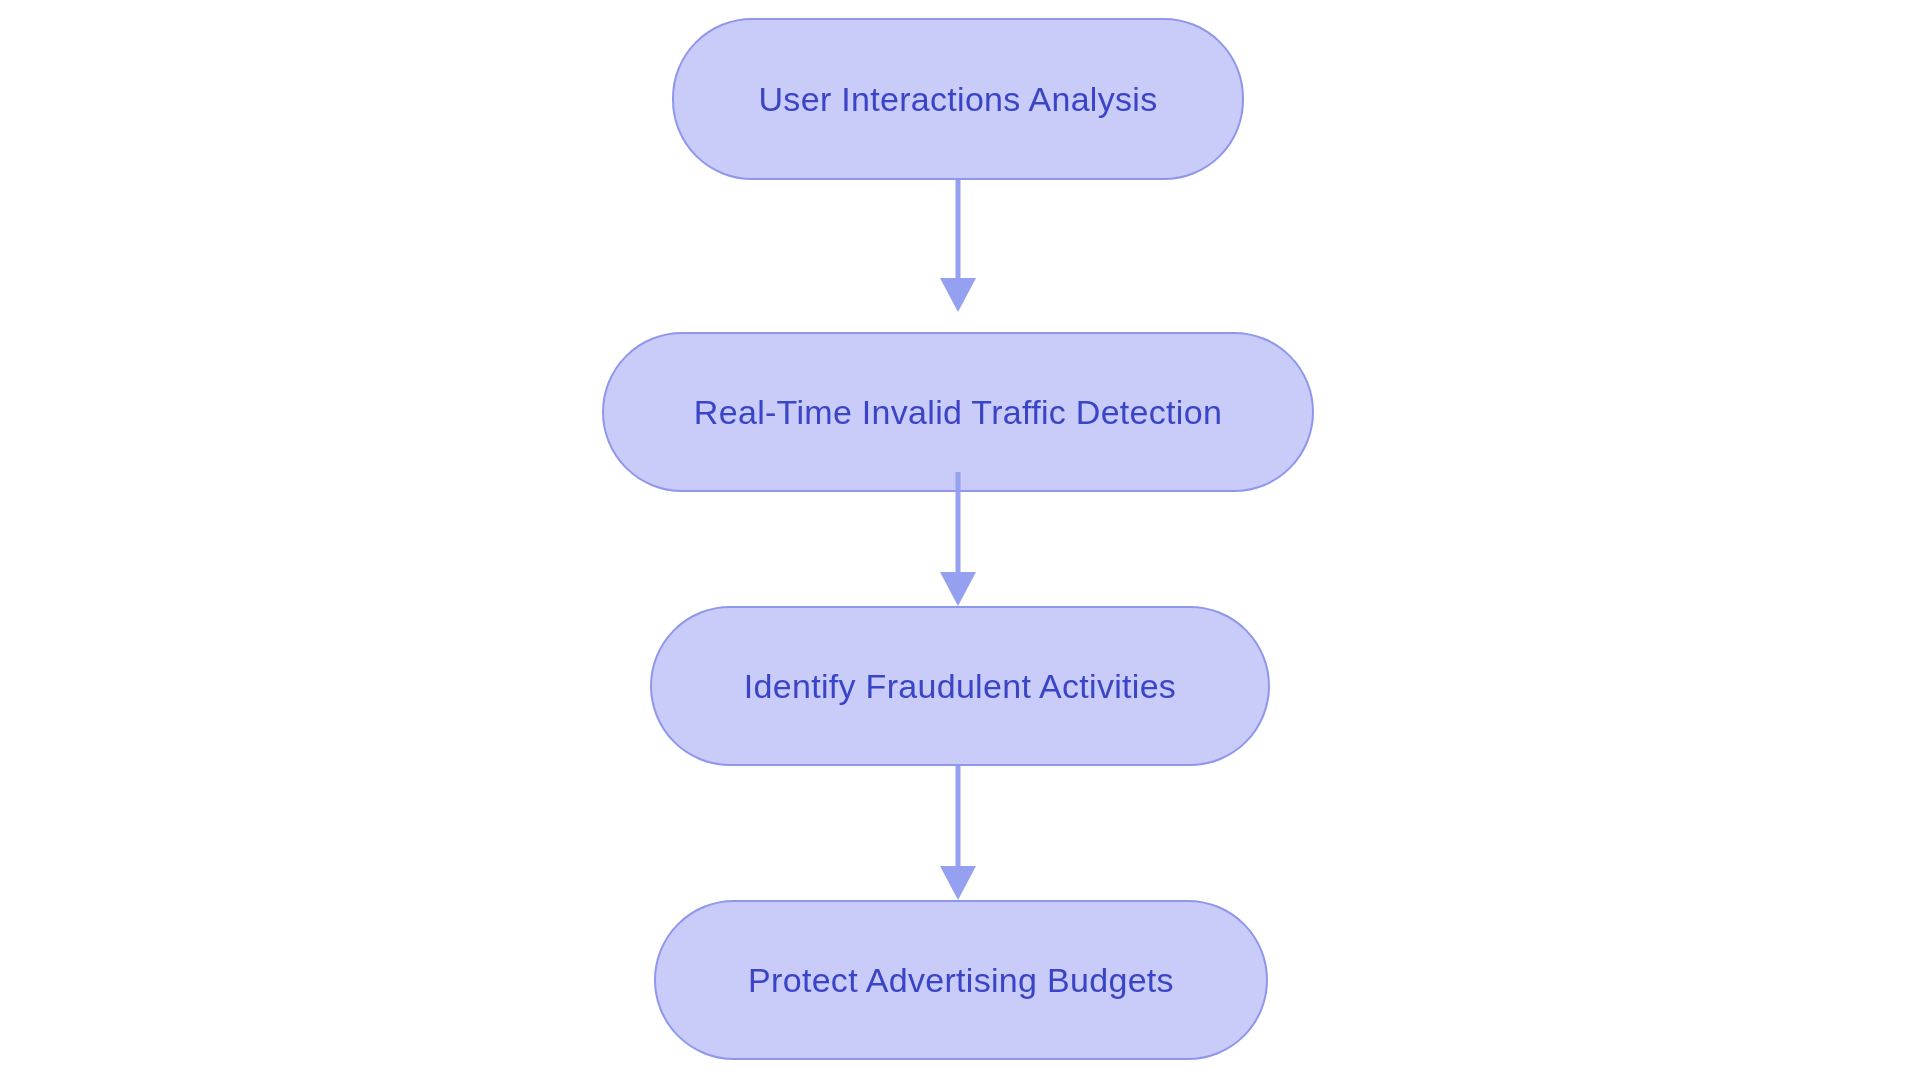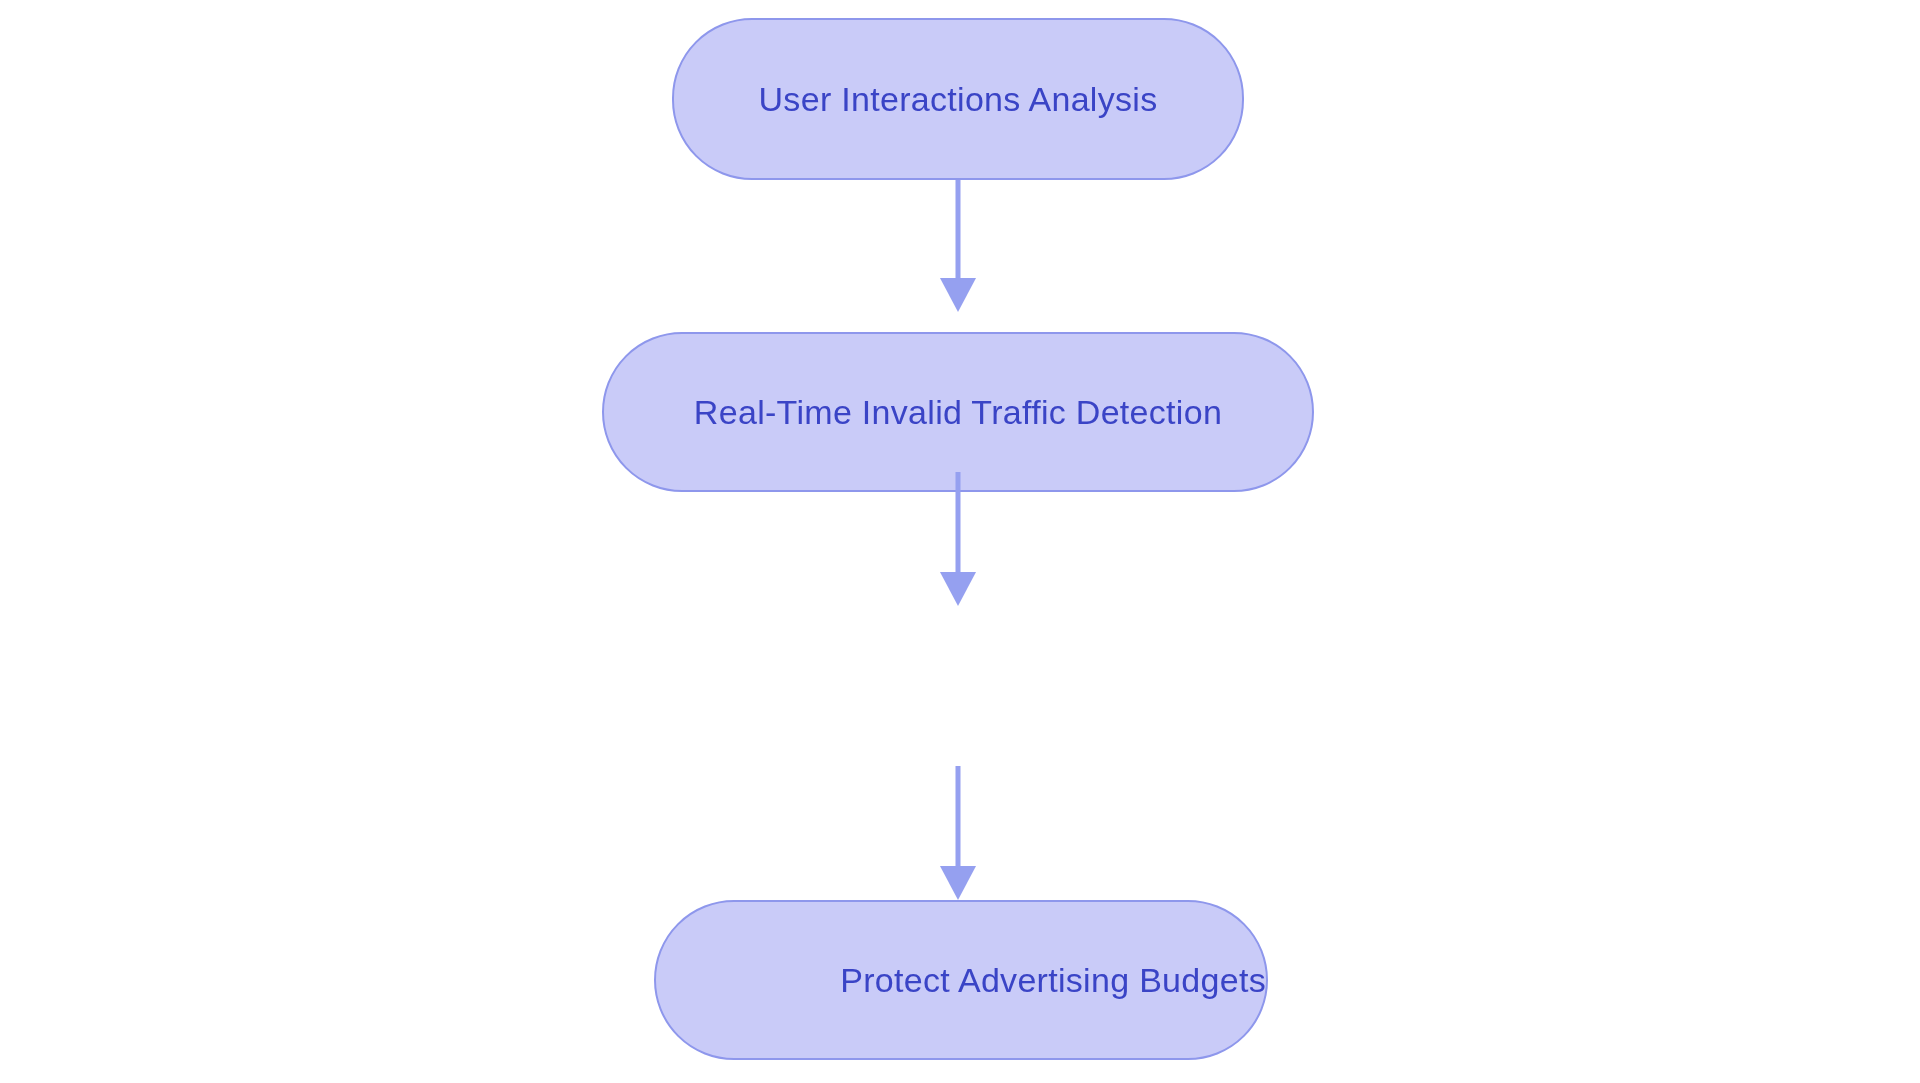--- a/index.html
+++ b/index.html
@@ -33,21 +33,21 @@
   }
   .node span{
     color:var(--node-text);
     font-size:34px;
     letter-spacing:0.3px;
     white-space:nowrap;
   }
   .node-1{left:672px;top:18px;width:572px;height:162px;}
   .node-2{left:602px;top:312px;width:712px;margin-top:20px;}
   .node-3{left:650px;top:606px;width:620px;}
-  .node-4{left:654px;top:900px;width:614px;justify-content:flex-end;}
+  .node-4{left:654px;top:900px;width:614px;}
 
   .arrow{
     position:absolute;
     left:940px;            
     width:36px;
   }
   .arrow .shaft{
     position:absolute;
     left:50%;
     transform:translateX(-50%);
@@ -88,20 +88,23 @@
 
   <div class="node node-2">
     <span>Real-Time Invalid Traffic Detection</span>
   </div>
 
   <div class="arrow arrow-2">
     <div class="shaft"></div>
     <div class="head"></div>
   </div>
 
+  <div class="node node-3">
+    <span>Identify Fraudulent Activities</span>
+  </div>
 
   <div class="arrow arrow-3">
     <div class="shaft"></div>
     <div class="head"></div>
   </div>
 
   <div class="node node-4">
     <span>Protect Advertising Budgets</span>
   </div>
 

